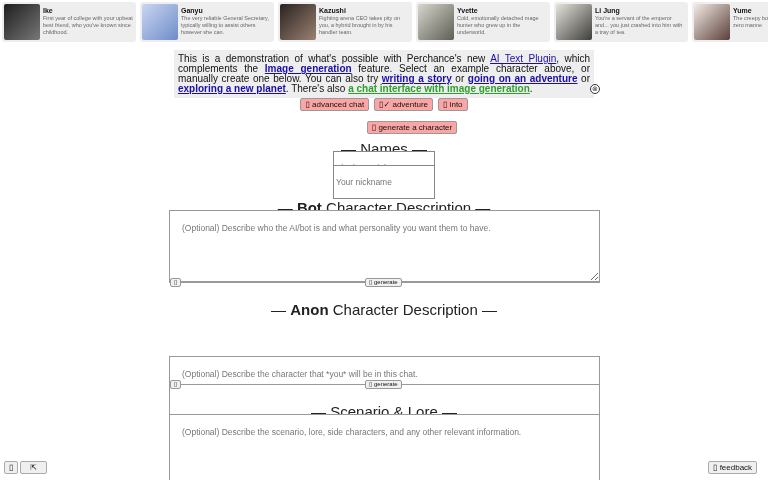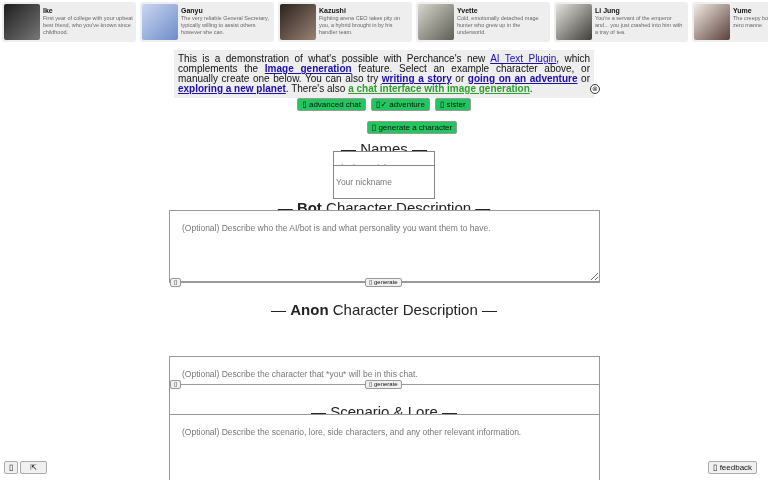--- a/index.html
+++ b/index.html
@@ -30,21 +30,21 @@
   .notice a { color: #1a0dab; font-weight: bold; text-decoration: underline; }
   .notice a.plain { font-weight: normal; }
   .notice a.green { color: #2e9e2e; font-weight: bold; }
   .close-notice {
     position: absolute; top: 84px; left: 590px; width: 10px; height: 10px; border: 1px solid #333;
     border-radius: 50%; font-size: 7px; line-height: 8px; text-align: center; color: #333; cursor: pointer; background: #fff;
   }
 
   .btn {
     font-family: "Liberation Sans", sans-serif; font-size: 8px; color: #111;
-    background: #22c55e; border: 1px solid #999; border-radius: 2px; padding: 1px 4px; cursor: pointer; height: 13px; line-height: 10px;
+    background: #fca5a5; border: 1px solid #999; border-radius: 2px; padding: 1px 4px; cursor: pointer; height: 13px; line-height: 10px;
   }
   .mode-row { position: absolute; top: 98px; left: 0; width: 768px; display: flex; justify-content: center; gap: 5px; }
   .gen-row { position: absolute; top: 121px; left: 0; width: 768px; display: flex; justify-content: center; margin-left: 28px; }
 
   .section-heading {
     position: absolute; left: 0; width: 768px; text-align: center; font-size: 15px; color: #222;
   }
   .section-heading b { font-weight: bold; text-align: center; }
   .nick-input {
     position: absolute; left: 333px; width: 102px; height: 14px; border: 1px solid #888; font-size: 8.5px;
@@ -118,21 +118,21 @@
 </div>
 
 <div class="notice">
   <span>This is a demonstration of what's possible with Perchance's new </span><a class="plain">AI Text Plugin</a><span>, which complements the </span><a>Image generation</a><span> feature. Select an example character above, or manually create one below. You can also try </span><a>writing a story</a><span> or </span><a>going on an adventure</a><span> or </span><a>exploring a new planet</a><span>. There's also </span><a class="green">a chat interface with image generation</a><span>.</span>
 </div>
 <div class="close-notice">⊗</div>
 
 <div class="mode-row">
   <button class="btn">▯ advanced chat</button>
   <button class="btn">▯✓ adventure</button>
-  <button class="btn">▯ sister</button>
+  <button class="btn">▯ into</button>
 </div>
 <div class="gen-row">
   <button class="btn">▯ generate a character</button>
 </div>
 
 <div class="section-heading" style="top:140px">— Names —</div>
 <input class="nick-input" style="top: 151px;" placeholder="The bot's nickname">
 <input class="nick-input" style="top: 165px;" placeholder="Your nickname">
 
 <div class="section-heading" style="top:199px"><span>— </span><b>Bot</b><span> Character Description —</span></div>

